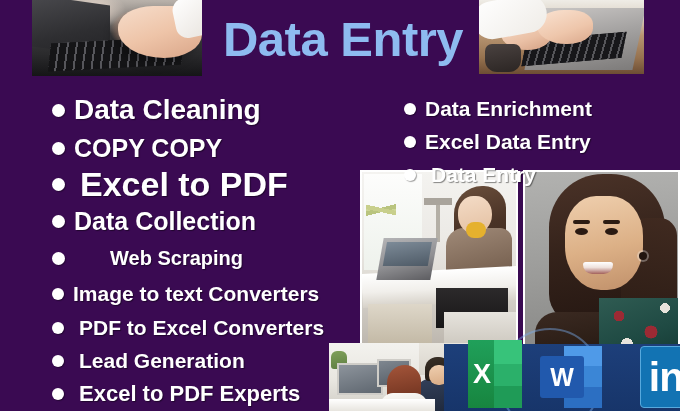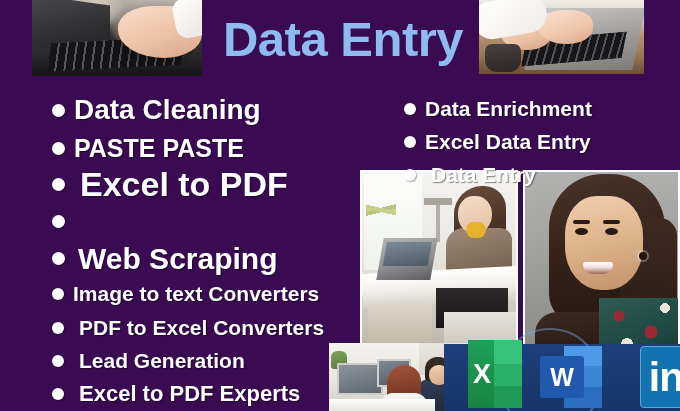--- a/index.html
+++ b/index.html
@@ -60,21 +60,21 @@
 
   
   #left-list { left: 40px; top: 80px; width: 340px; }
   #left-list .brow { margin-bottom: 4px; }
   #left-list .bullet { width: 13px; height: 13px; margin-right: 9px; }
 
   #left-list .r0 { font-size: 28px; height: 36px; }
   #left-list .r1 { font-size: 25px; height: 32px; }
   #left-list .r2 { font-size: 34px; height: 33px; }
   #left-list .r3 { font-size: 25px; height: 33px; }
-  #left-list .r4 { font-size: 30px; height: 33px; }
+  #left-list .r4 { font-size: 20px; height: 33px; gap: 32px; }
   #left-list .r5 { font-size: 21px; height: 30px; }
   #left-list .r6 { font-size: 21px; height: 30px; }
   #left-list .r7 { font-size: 21px; height: 28px; }
   #left-list .r8 { font-size: 22px; height: 30px; }
 
   #left-list .r2 .lbl,
   #left-list .r6 .lbl,
   #left-list .r7 .lbl,
   #left-list .r8 .lbl { padding-left: 6px; }
   #left-list .r4 .lbl { padding-left: 4px; }
@@ -536,28 +536,29 @@
 
   <div id="title">Data Entry</div>
 
   <ul class="blist" id="left-list">
     <li class="brow r0">
       <span class="bullet"></span>
       <span class="lbl">Data Cleaning</span>
     </li>
     <li class="brow r1">
       <span class="bullet"></span>
-      <span class="lbl">PASTE PASTE</span>
+      <span class="lbl">COPY COPY</span>
     </li>
     <li class="brow r2">
       <span class="bullet"></span>
       <span class="lbl">Excel to PDF</span>
     </li>
     <li class="brow r3">
       <span class="bullet"></span>
+      <span class="lbl">Data Collection</span>
     </li>
     <li class="brow r4">
       <span class="bullet"></span>
       <span class="lbl">Web Scraping</span>
     </li>
     <li class="brow r5">
       <span class="bullet"></span>
       <span class="lbl">Image to text Converters</span>
     </li>
     <li class="brow r6">

